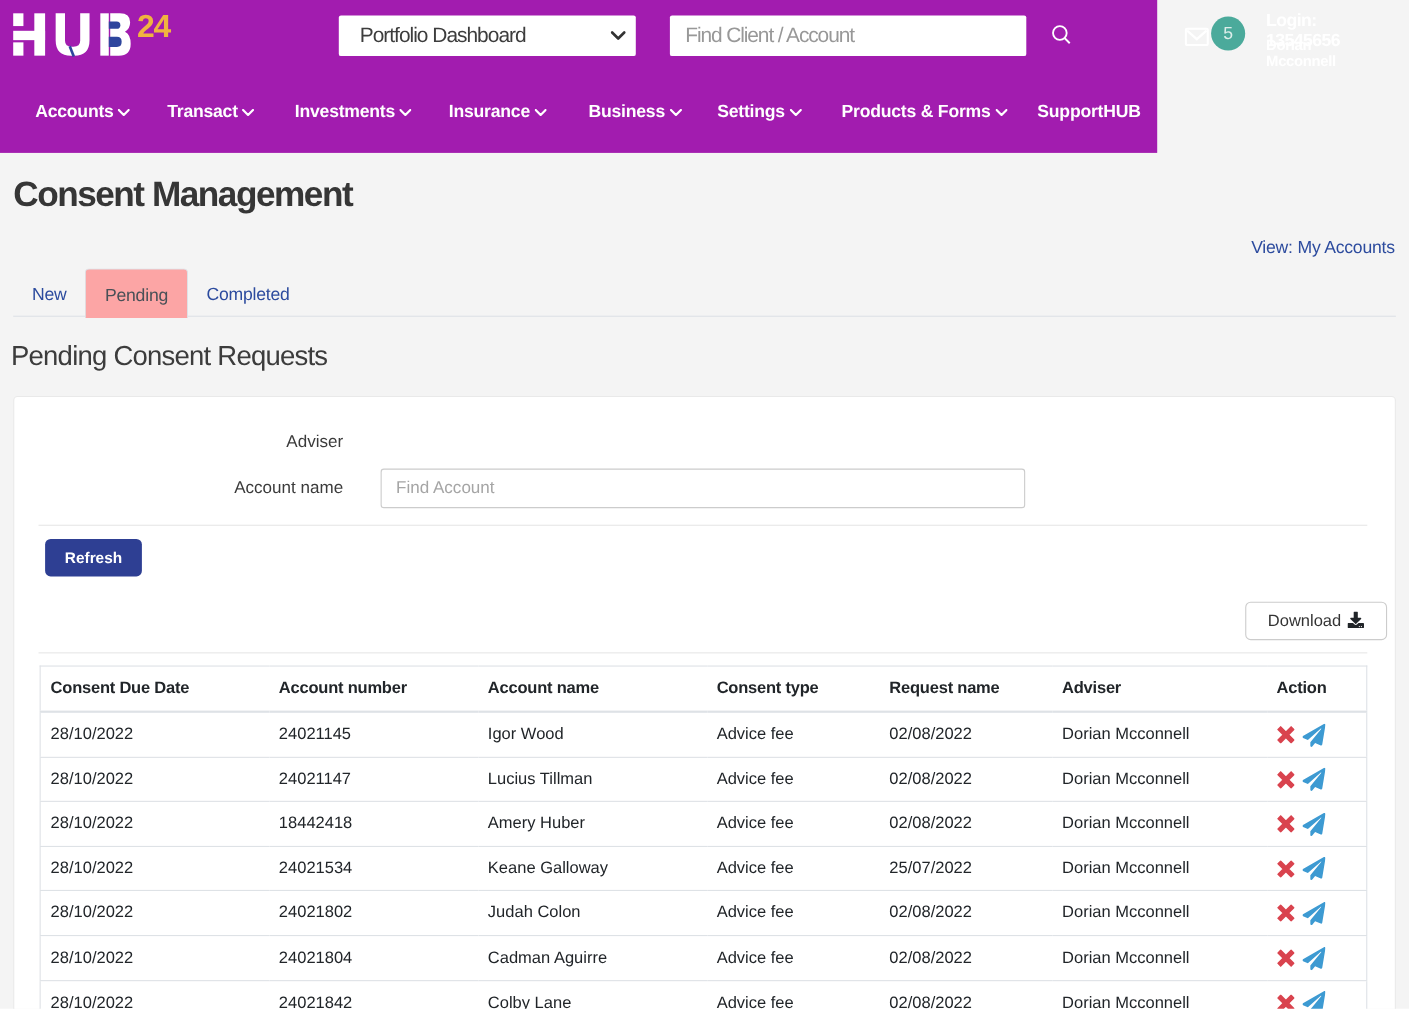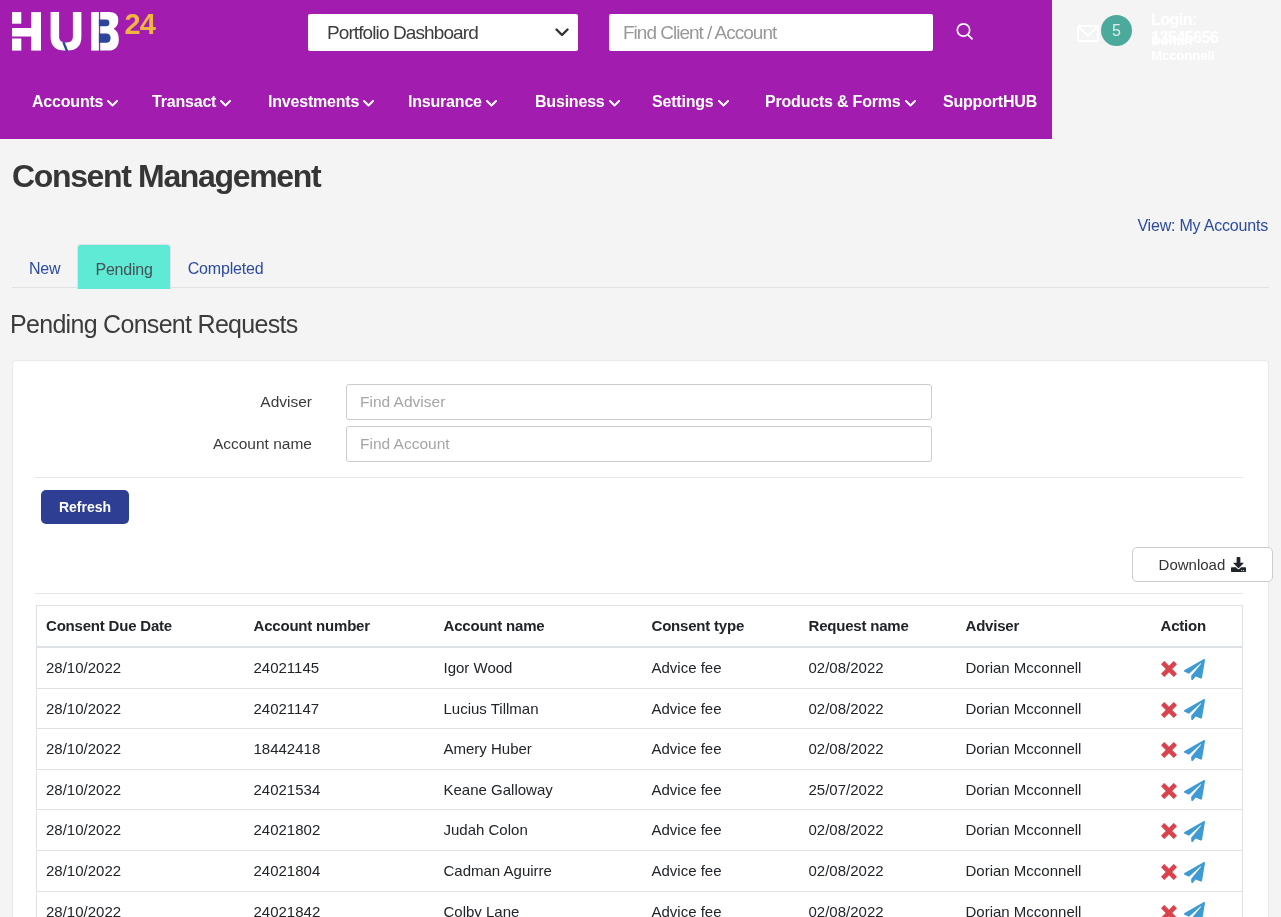--- a/index.html
+++ b/index.html
@@ -19,30 +19,30 @@
 .login1 { position:absolute; left:1151px; top:11px; color:#fff; font-weight:bold; font-size:16px; letter-spacing:-0.5px; }
 .login2 { position:absolute; left:1151px; top:33px; color:#fff; font-weight:bold; font-size:13.5px; letter-spacing:-0.3px; }
 .nav { position:absolute; left:0; top:0; width:100%; }
 .nvi { position:absolute; top:92px; color:#fff; font-weight:bold; font-size:16px; letter-spacing:-0.2px; line-height:19px; white-space:nowrap; }
 .nvi svg { margin-left:4px; }
 .h1 { position:absolute; left:12px; top:158px; font-size:32px; font-weight:bold; color:#363636; letter-spacing:-1.35px; }
 .viewlink { position:absolute; right:13px; top:217px; font-size:16px; color:#2c4b9e; letter-spacing:-0.2px; }
 .tabs { position:absolute; left:12px; top:244px; height:44px; }
 .tabline { position:absolute; left:12px; right:12px; top:287px; height:1px; background:#dee2e6; }
 .tab { float:left; height:44px; line-height:49px; padding:0 17px; font-size:16px; letter-spacing:-0.2px; color:#2c4b9e; }
-.tab.act { background:#5eead4; border:1px solid #dee2e6; border-bottom:0; border-radius:4px 4px 0 0; color:#495057; position:relative; z-index:2; height:45px; }
+.tab.act { background:#fca5a5; border:1px solid #dee2e6; border-bottom:0; border-radius:4px 4px 0 0; color:#495057; position:relative; z-index:2; height:45px; }
 .h2 { position:absolute; left:10px; top:310px; font-size:25px; font-weight:normal; color:#3c3c3c; letter-spacing:-0.7px; }
 .card { position:absolute; left:12px; top:360px; width:1257px; height:700px; background:#fff; border:1px solid #e9e9e9; border-radius:4px; }
 .lbl { position:absolute; width:280px; text-align:right; font-size:15.5px; color:#3b3b3b; }
 .inp { position:absolute; left:333px; width:586px; height:36px; border:1px solid #ccc; border-radius:3px; background:#fff;
   font-family:"Liberation Sans",sans-serif; font-size:15.5px; color:#a5a5a5; line-height:34px; padding-left:13px; }
 .hr { position:absolute; left:22px; width:1208px; height:1px; background:#e7e7e7; }
 .btn-refresh { position:absolute; left:28px; top:129px; width:88px; height:34px; background:#2e3f93; border-radius:5px;
   color:#fff; font-weight:bold; font-size:14px; text-align:center; line-height:34px; }
-.btn-dl { position:absolute; left:1119px; top:186px; width:141px; height:35px; background:#fff; border:1px solid #ccc; border-radius:5px;
+.btn-dl { position:absolute; left:1119px; top:186px; width:129px; height:35px; background:#fff; border:1px solid #ccc; border-radius:5px;
   font-size:15px; color:#333; text-align:center; line-height:33px; }
 table { position:absolute; left:23px; top:244px; border-collapse:collapse; table-layout:fixed; width:1206px;
   font-size:15px; color:#212529; background:#fff; }
 table, th, td { border:0; }
 table { border:1px solid #dee2e6; }
 th { text-align:left; font-weight:bold; padding:8px 8px 8px 9px; line-height:24px; border-bottom:2px solid #dee2e6; letter-spacing:-0.2px; }
 td { padding:8px 8px 8px 9px; line-height:23.6px; border-top:1px solid #dee2e6; }
 .acticons { white-space:nowrap; }
 .acticons svg { vertical-align:middle; }
 </style>
@@ -114,21 +114,20 @@
 <div class="tabline"></div>
 <div class="tabs">
   <div class="tab">New</div>
   <div class="tab act">Pending</div>
   <div class="tab">Completed</div>
 </div>
 <div class="h2">Pending Consent Requests</div>
 
 <div class="card">
   <div class="lbl" style="left:19px; top:32px;">Adviser</div>
-  <input class="inp" style="top: 23px;" placeholder="" value="Find Adviser" readonly="">
   <div class="lbl" style="left:19px; top:74px;">Account name</div>
   <input class="inp" style="top: 65px;" value="Find Account" readonly="">
   <div class="hr" style="top:116px;"></div>
   <div class="btn-refresh">Refresh</div>
   <div class="btn-dl">Download
     <svg width="15" height="15" viewBox="0 0 512 512" style="vertical-align:-1.5px;margin-left:2px;">
         <path fill="#212529" d="M216 0h80c13.3 0 24 10.7 24 24v168h87.7c17.8 0 26.7 21.5 14.1 34.1L269.7 378.3c-7.5 7.5-19.8 7.5-27.3 0L90.1 226.1c-12.6-12.6-3.7-34.1 14.1-34.1H192V24c0-13.3 10.7-24 24-24zm296 376v112c0 13.3-10.7 24-24 24H24c-13.3 0-24-10.7-24-24V376c0-13.3 10.7-24 24-24h146.7l49 49c20.1 20.1 52.5 20.1 72.6 0l49-49H488c13.3 0 24 10.7 24 24zm-124 88c0-11-9-20-20-20s-20 9-20 20 9 20 20 20 20-9 20-20zm64 0c0-11-9-20-20-20s-20 9-20 20 9 20 20 20 20-9 20-20z"></path>
       </svg>
   </div>
   <div class="hr" style="top:232px;"></div>

